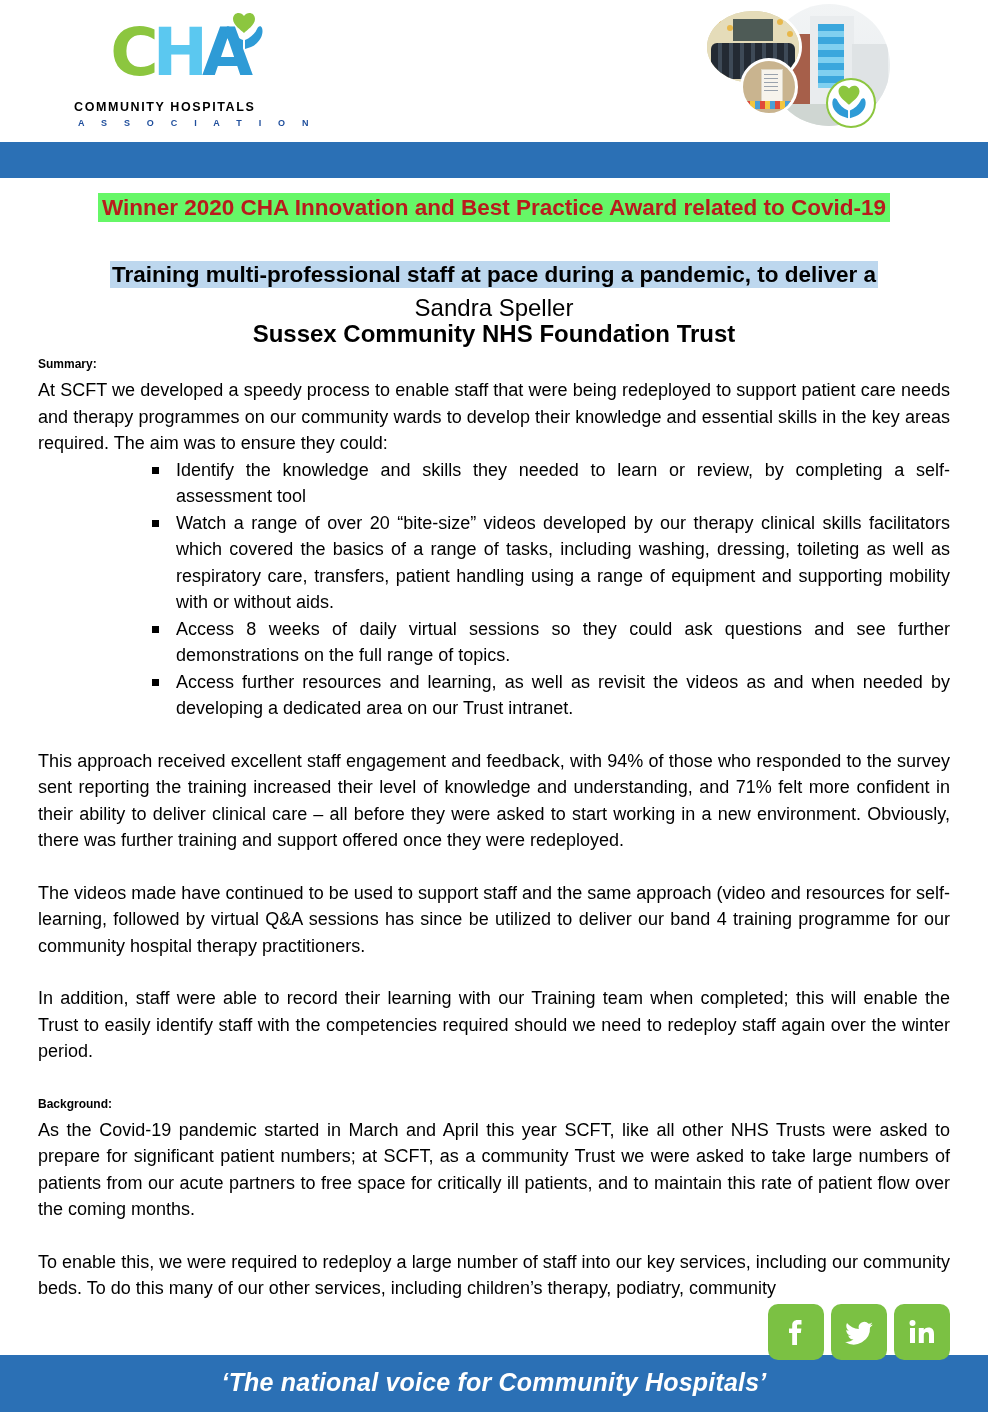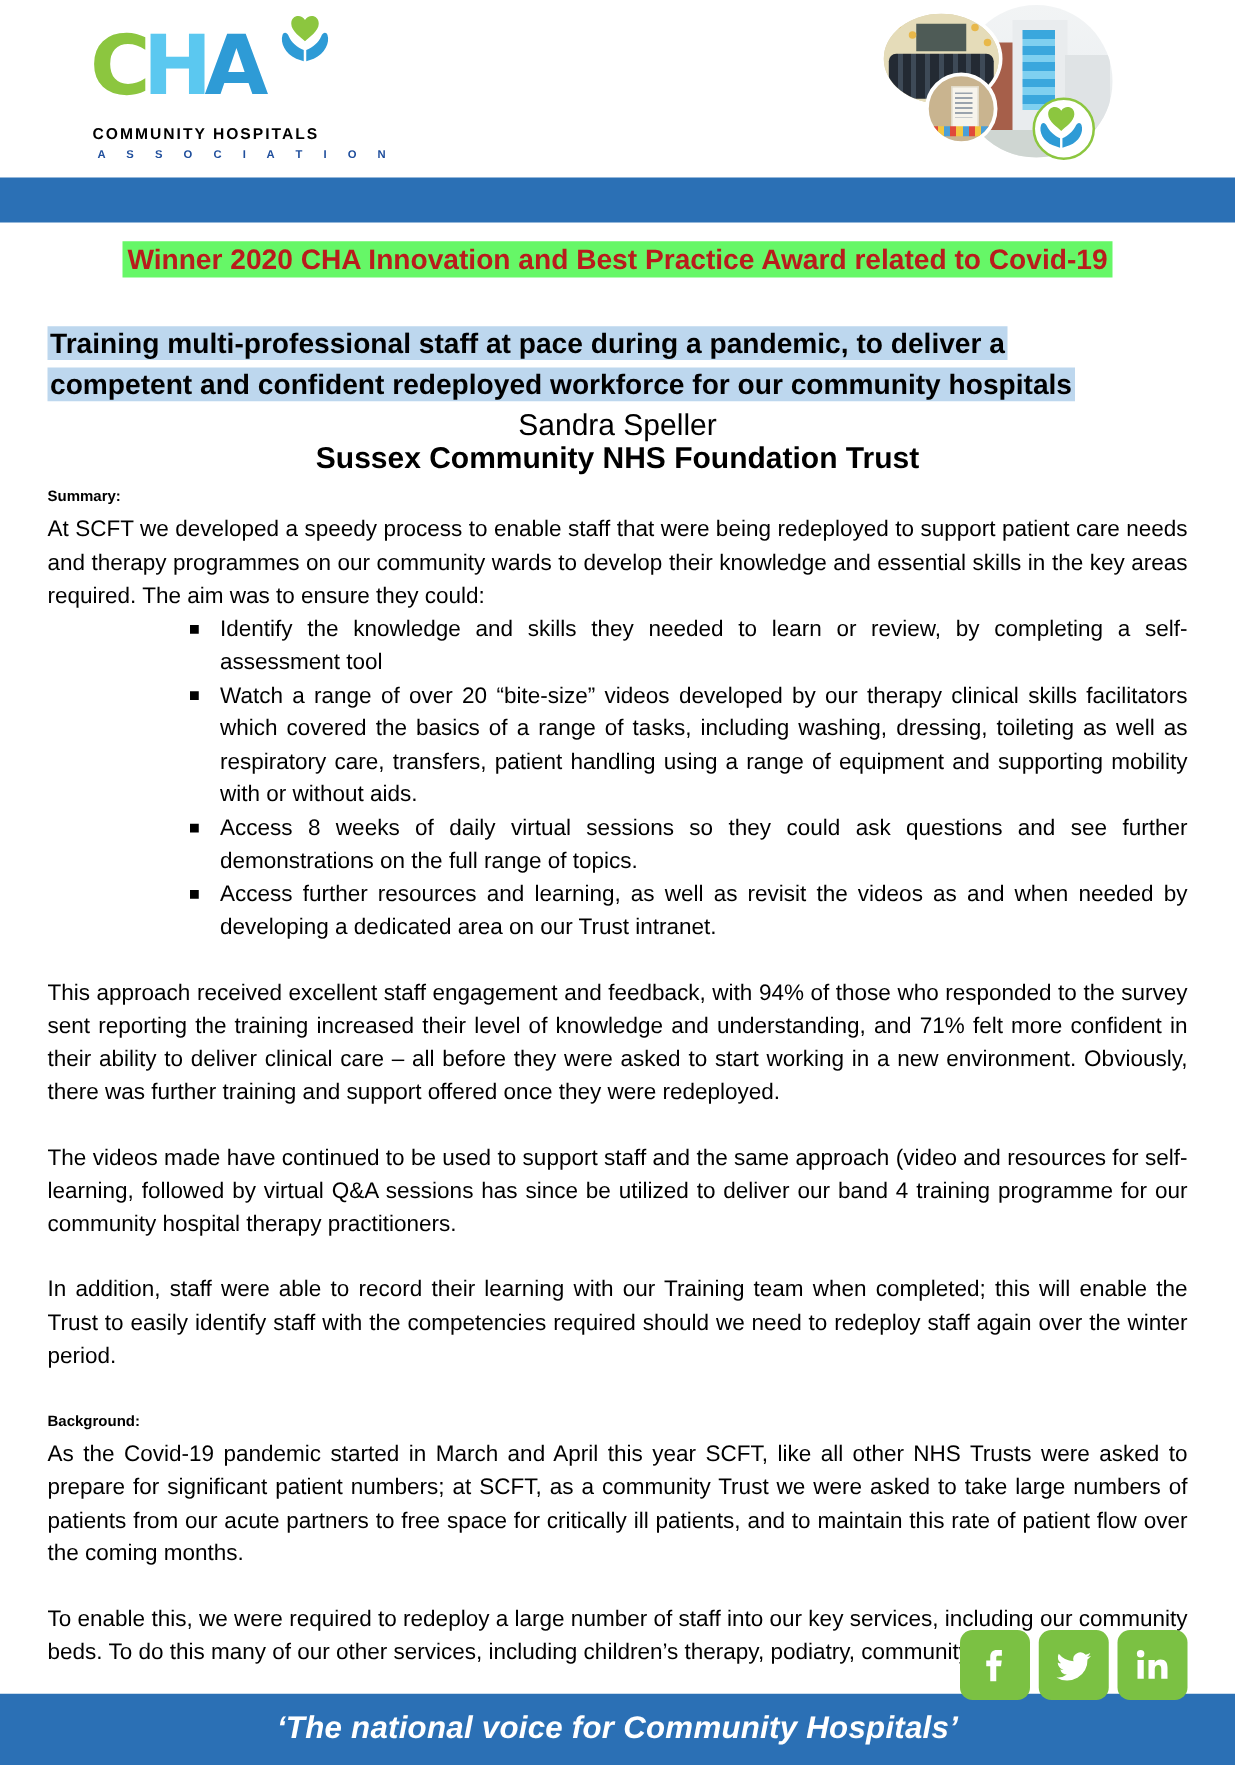--- a/index.html
+++ b/index.html
@@ -17,20 +17,21 @@
     color: #000000;
   }
 
   
   .header {
     position: absolute;
     left: 0; top: 0;
     width: 988px;
     height: 142px;
     background: #ffffff;
+    text-align: right;
   }
 
   .cha-logo {
     position: absolute;
     left: 72px;
     top: 14px;
     width: 190px;
     height: 118px;
   }
   .cha-mark {
@@ -256,21 +257,21 @@
     color: #b91c1c;
     font-weight: bold;
     font-size: 22.5px;
     line-height: 32px;
     padding: 2px 4px;
     box-decoration-break: clone;
     -webkit-box-decoration-break: clone;
   }
   .title-block {
     margin: 34px 0 0 0;
-    text-align: left;
+    text-align: center;
     font-size: 0;
   }
   .title-block span {
     background: #BDD7EE;
     color: #000000;
     font-weight: bold;
     font-size: 22.5px;
     line-height: 33px;
     padding: 1px 2px;
     box-decoration-break: clone;
@@ -376,21 +377,20 @@
 
 <div class="doc">
   <div class="content">
 
     <div class="award-line">
       <span>Winner 2020 CHA Innovation and Best Practice Award related to Covid-19</span>
     </div>
 
     <div class="title-block">
       <span>Training multi-professional staff at pace during a pandemic, to deliver a</span><br>
-      <span>competent and confident redeployed workforce for our community hospitals</span>
     </div>
 
     <div class="byline">
       <div class="name">Sandra Speller</div>
       <div class="org">Sussex Community NHS Foundation Trust</div>
     </div>
 
     <div class="section-head">Summary:</div>
     <p class="body">At SCFT we developed a speedy process to enable staff that were being redeployed to support patient care needs and therapy programmes on our community wards to develop their knowledge and essential skills in the key areas required. The aim was to ensure they could:</p>
 

